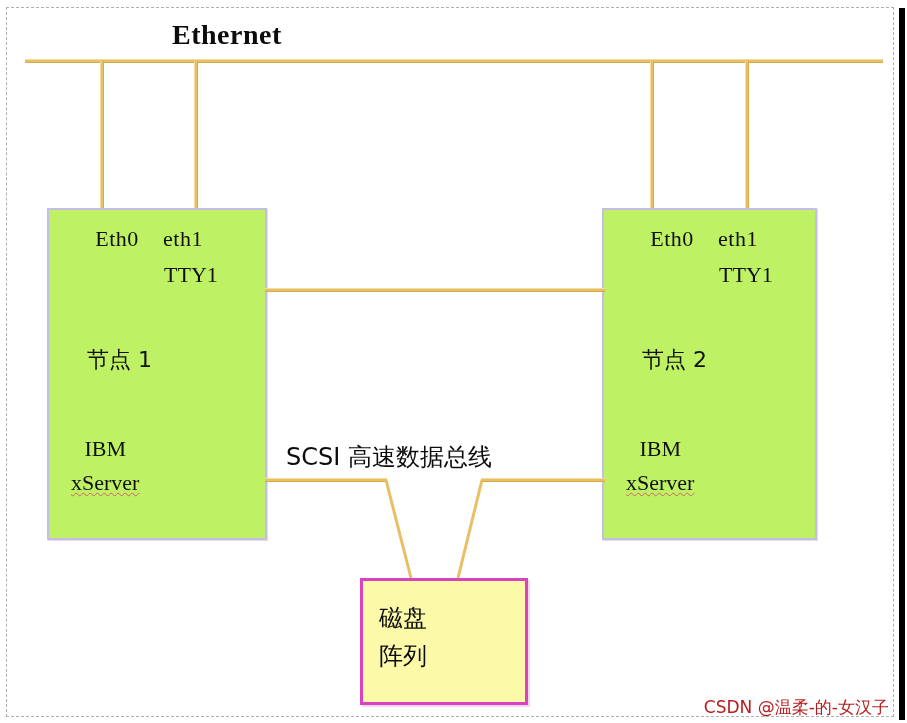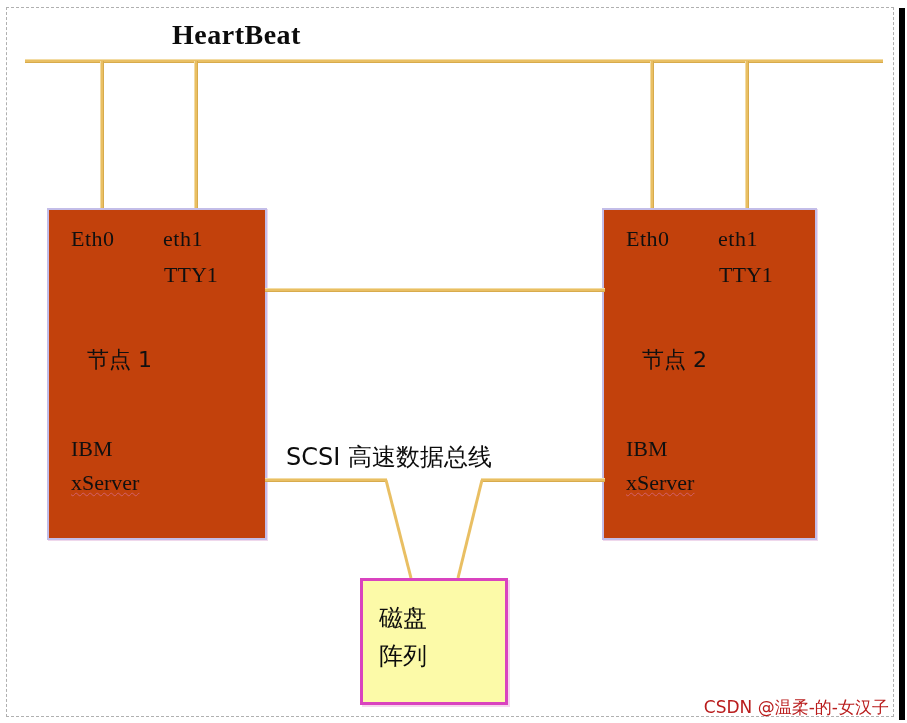--- a/index.html
+++ b/index.html
@@ -45,24 +45,25 @@
     width:4px;
     background:#e9bf63;
     border-left:1px solid #f3dca4;
     border-right:1px solid #d8ab4c;
     box-sizing:border-box;
   }
 
   
   .node-box{
     position:absolute;
-    background:#c2410c;
+    background:#bef264;
     border:2px solid #c3bde8;
     box-sizing:border-box;
     box-shadow:1px 1px 0 #efd8ec;
+    text-align:center;
   }
   .node-box .nic-row{
     position:absolute;
     top:16px; left:0; right:0;
     display:flex;
     padding:0 22px;
     font-size:22px;
     color:#101010;
     letter-spacing:0.5px;
   }
@@ -117,21 +118,21 @@
   #scsi-label{
     left:286px; top:441px;
     font-size:24px;
     font-family:"DejaVu Sans","Liberation Sans",sans-serif;
   }
 
   
   #disk-array-box{
     position:absolute;
     left:360px; top:578px;
-    width:148px; height:127px;
+    width:168px; height:127px;
     background:#fcfaa8;
     border:3px solid #d943bf;
     box-sizing:border-box;
     box-shadow:2px 2px 0 #f6d6ef;
   }
   #disk-array-box .dtext{
     position:absolute;
     left:16px; top:18px;
     font-size:24px;
     line-height:38px;
@@ -158,21 +159,21 @@
   }
 </style>
 </head>
 <body>
 
 <div id="canvas">
 
   <div id="object-frame"></div>
   <div id="right-edge-bar"></div>
 
-  <div class="label" id="ethernet-label">HeartBeat</div>
+  <div class="label" id="ethernet-label">Ethernet</div>
 
   <div class="hline" id="ethernet-bus" style="left:25px; top:59px; width:858px;"></div>
 
   <div class="vline" style="left:100px; top:61px; height:149px;"></div>
   <div class="vline" style="left:194px; top:61px; height:149px;"></div>
 
   <div class="vline" style="left:650px; top:61px; height:149px;"></div>
   <div class="vline" style="left:745px; top:61px; height:149px;"></div>
 
   <div class="node-box" id="node-1-box" style="left:47px; top:208px; width:220px; height:332px;">

